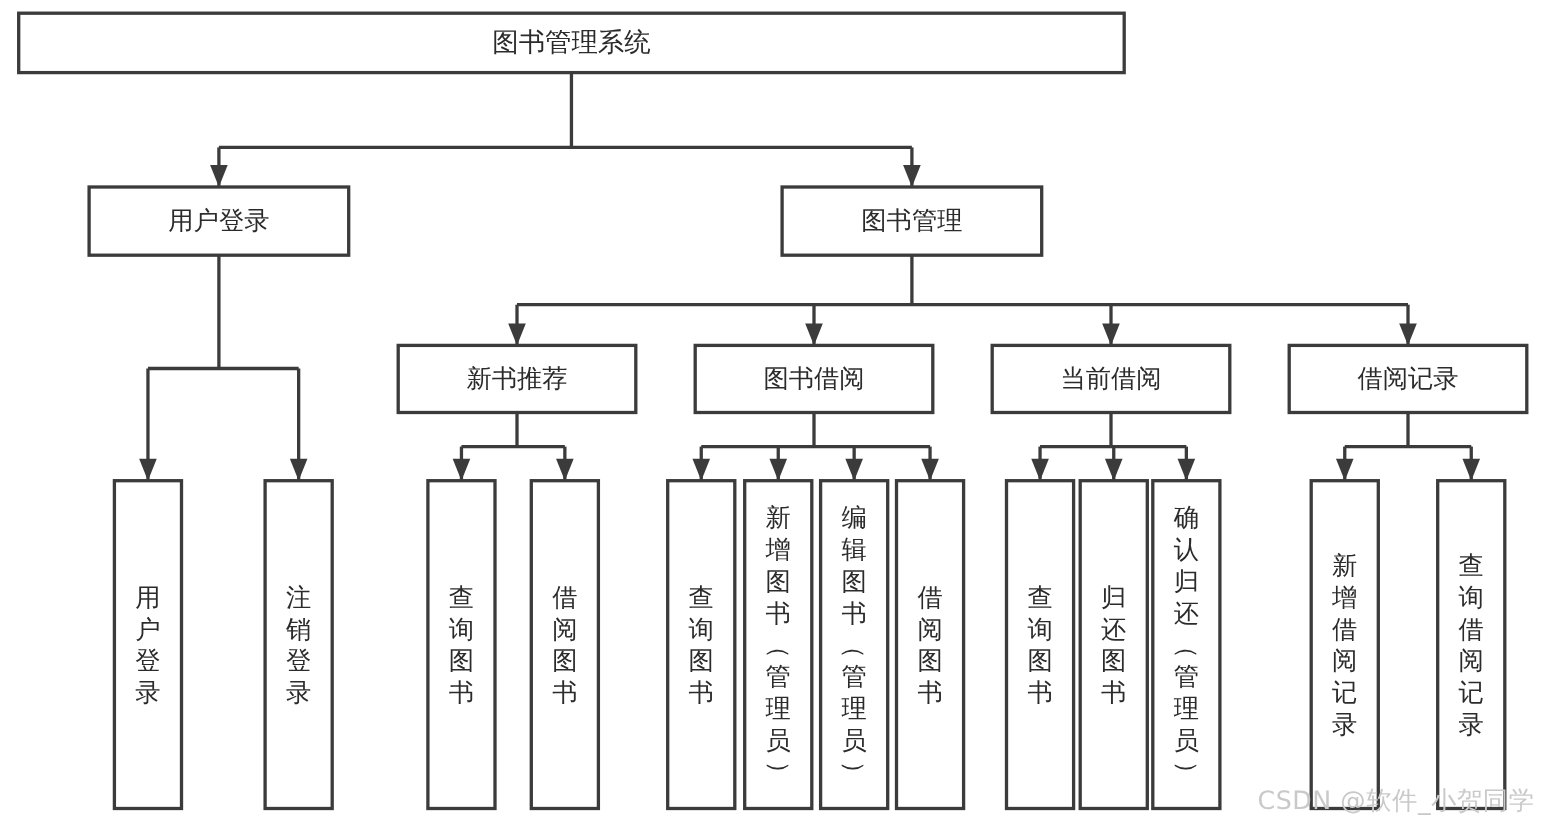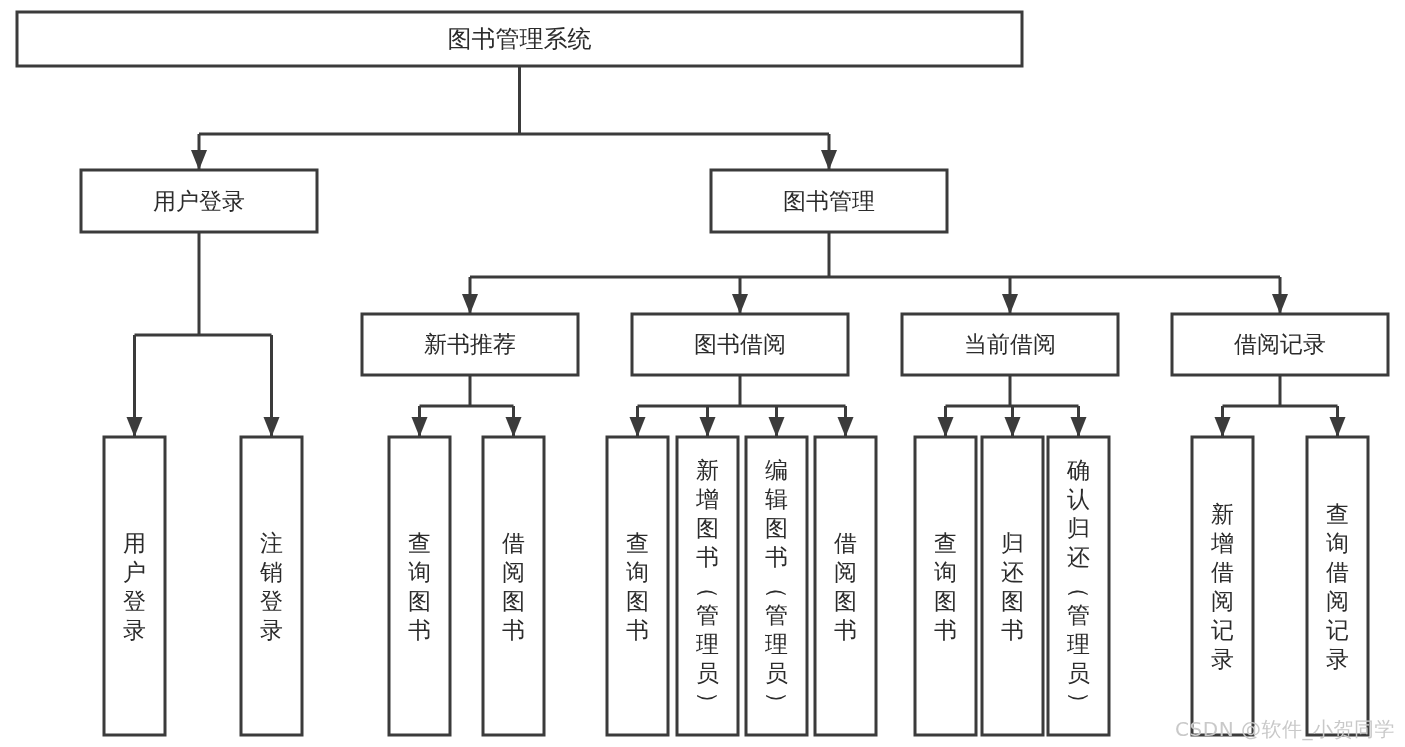--- a/index.html
+++ b/index.html
@@ -56,21 +56,21 @@
     fill: #2b2b2b;
     font-family: "DejaVu Sans", "Liberation Sans", sans-serif;
     font-size: 23px;
     text-anchor: middle;
   }
   .watermark {
     position: absolute;
     right: 10px;
     bottom: 4px;
     font-family: "DejaVu Sans", "Liberation Sans", sans-serif;
-    font-size: 20px;
+    font-size: 23px;
     color: #c9c9c9;
     white-space: nowrap;
     letter-spacing: 0.5px;
     user-select: none;
   }
 </style>
 </head>
 <body>
 
 <div id="diagram-root">

